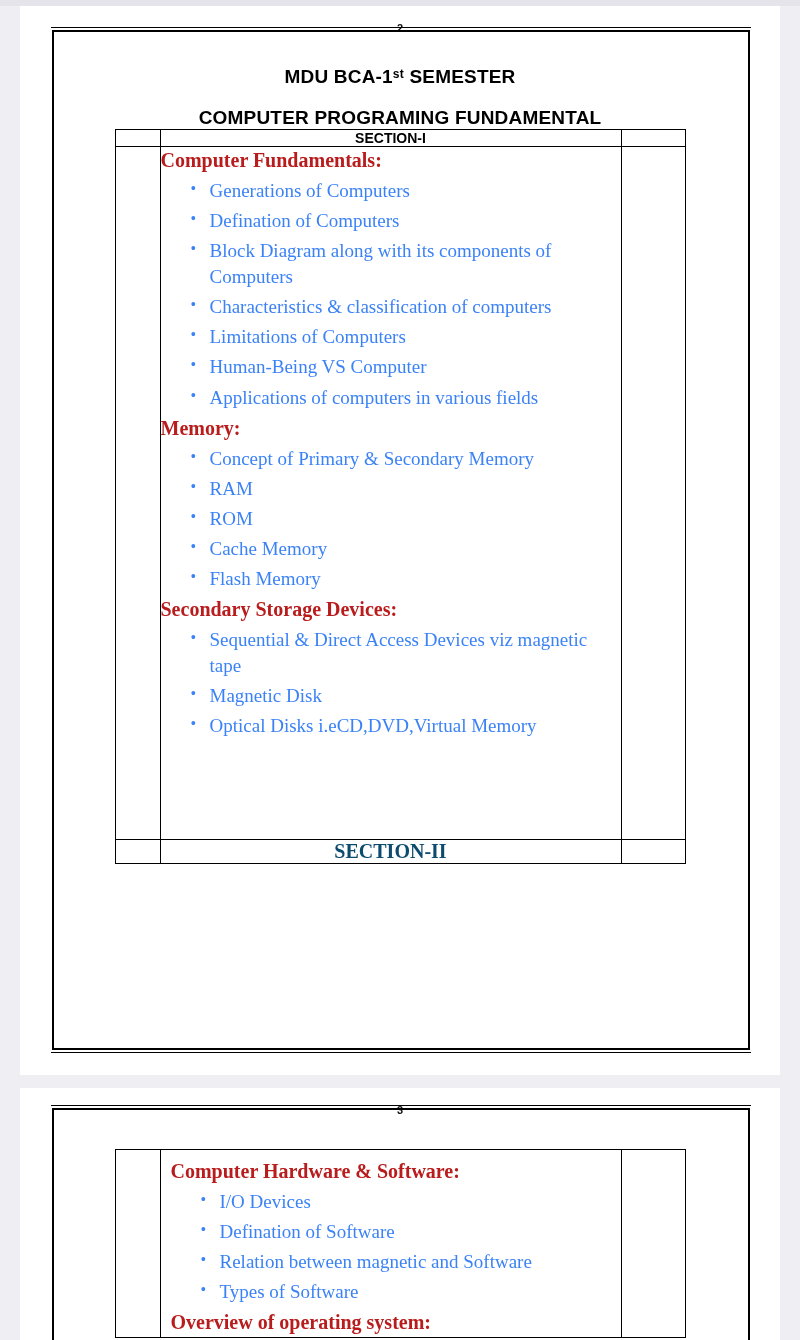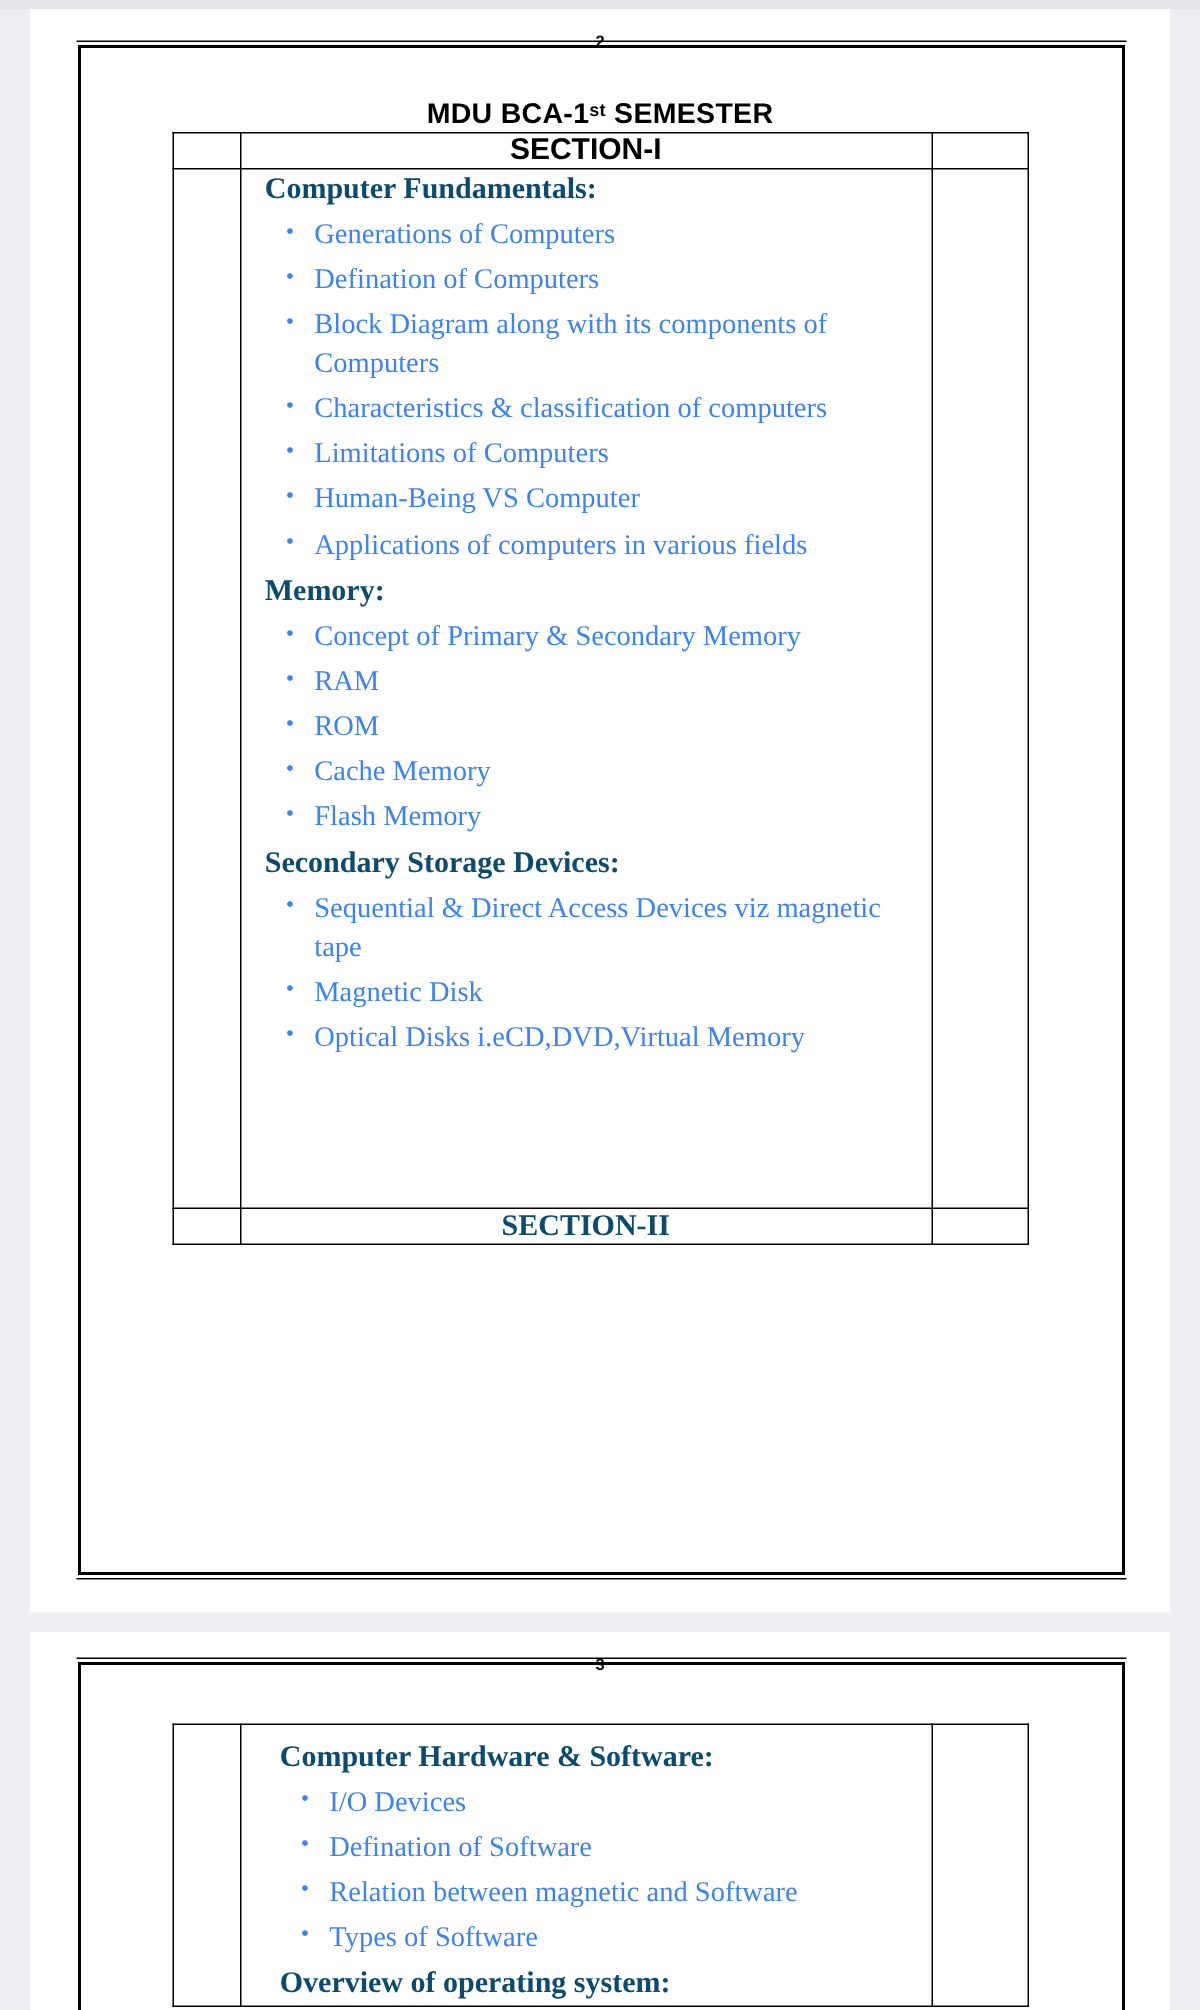--- a/index.html
+++ b/index.html
@@ -118,21 +118,21 @@
     vertical-align: top;
   }
   .col-narrow-l { width: 45px; }
   .col-main     { width: 461px; }
   .col-narrow-r { width: 64px; }
 
   .section-head-sans {
     text-align: center;
     font-family: "Liberation Sans", "DejaVu Sans", sans-serif;
     font-weight: 700;
-    font-size: 20px;
+    font-size: 14px;
     padding: 6px 0 7px 0;
     color: #000;
   }
   .section-head-serif {
     text-align: center;
     font-family: "Liberation Serif", "DejaVu Serif", serif;
     font-weight: 700;
     font-size: 20px;
     padding: 11px 0 22px 0;
     color: #0c4a6e;
@@ -143,23 +143,23 @@
   }
   .page-2 .body-cell {
     padding: 8px 8px 0 10px;
   }
 
   .grp-head {
     font-family: "Liberation Serif", "DejaVu Serif", serif;
     font-weight: 700;
     font-size: 20px;
     line-height: 1.37;
-    color: #0c4a6e;
+    color: #b91c1c;
     margin: 0;
-    padding-left: 16px;
+    padding-left: 0;
   }
 
   ul.items {
     list-style: none;
     margin: 0;
     padding: 0;
   }
   ul.items li {
     position: relative;
     font-family: "Liberation Serif", "DejaVu Serif", serif;
@@ -187,20 +187,21 @@
 
   <div class="top-strip"></div>
 
   <div class="page page-1">
     <div class="page-frame"></div>
 
     <div class="folio">2</div>
 
     <div class="doc-title title-1"><span>MDU BCA-1</span><span class="sup">st</span><span>  SEMESTER</span></div>
 
+    <div class="doc-title title-2">COMPUTER PROGRAMING FUNDAMENTAL</div>
 
 
     <table class="index-table">
       <colgroup>
         <col class="col-narrow-l">
         <col class="col-main">
         <col class="col-narrow-r">
       </colgroup>
       <tbody>
         <tr>

